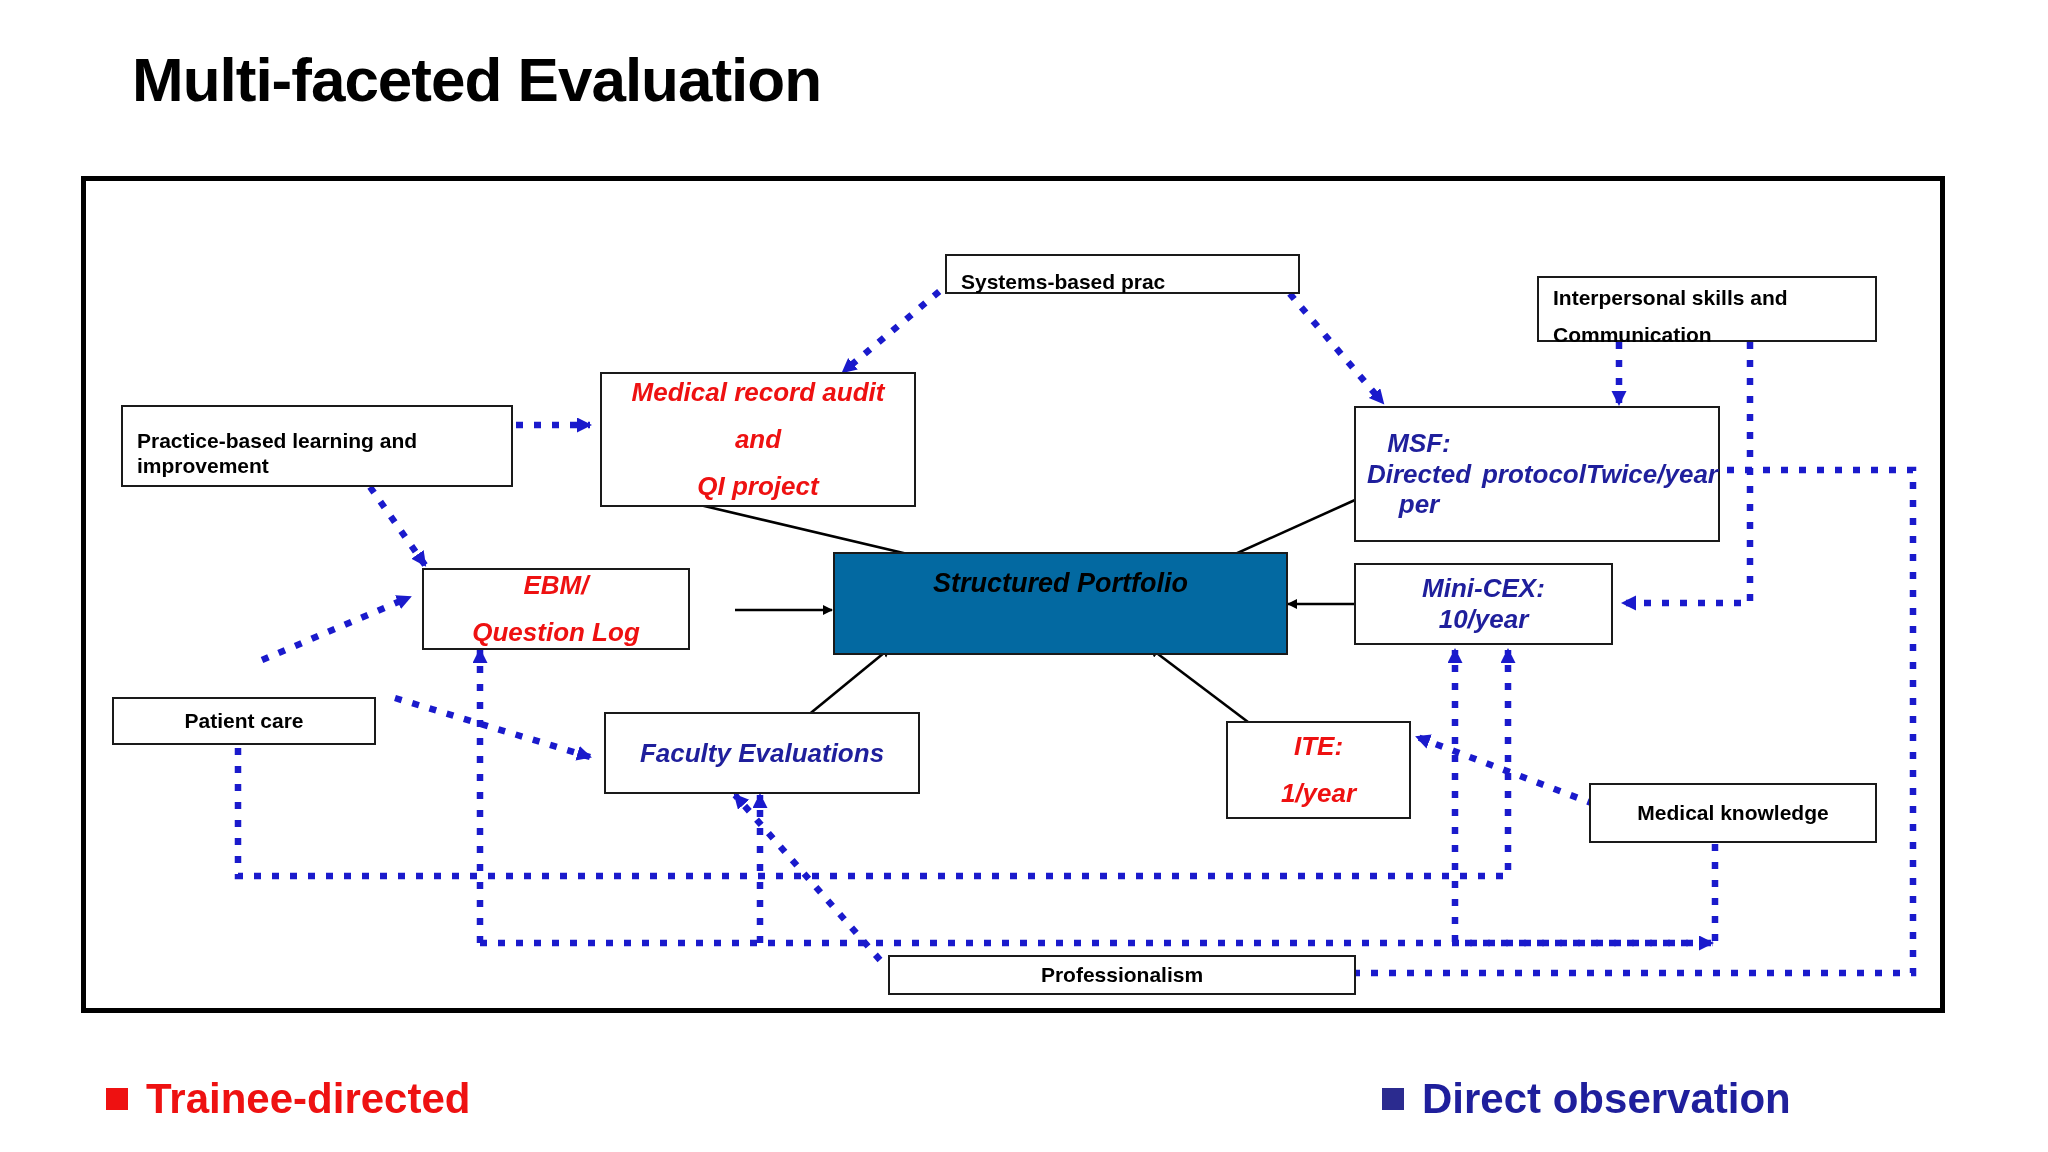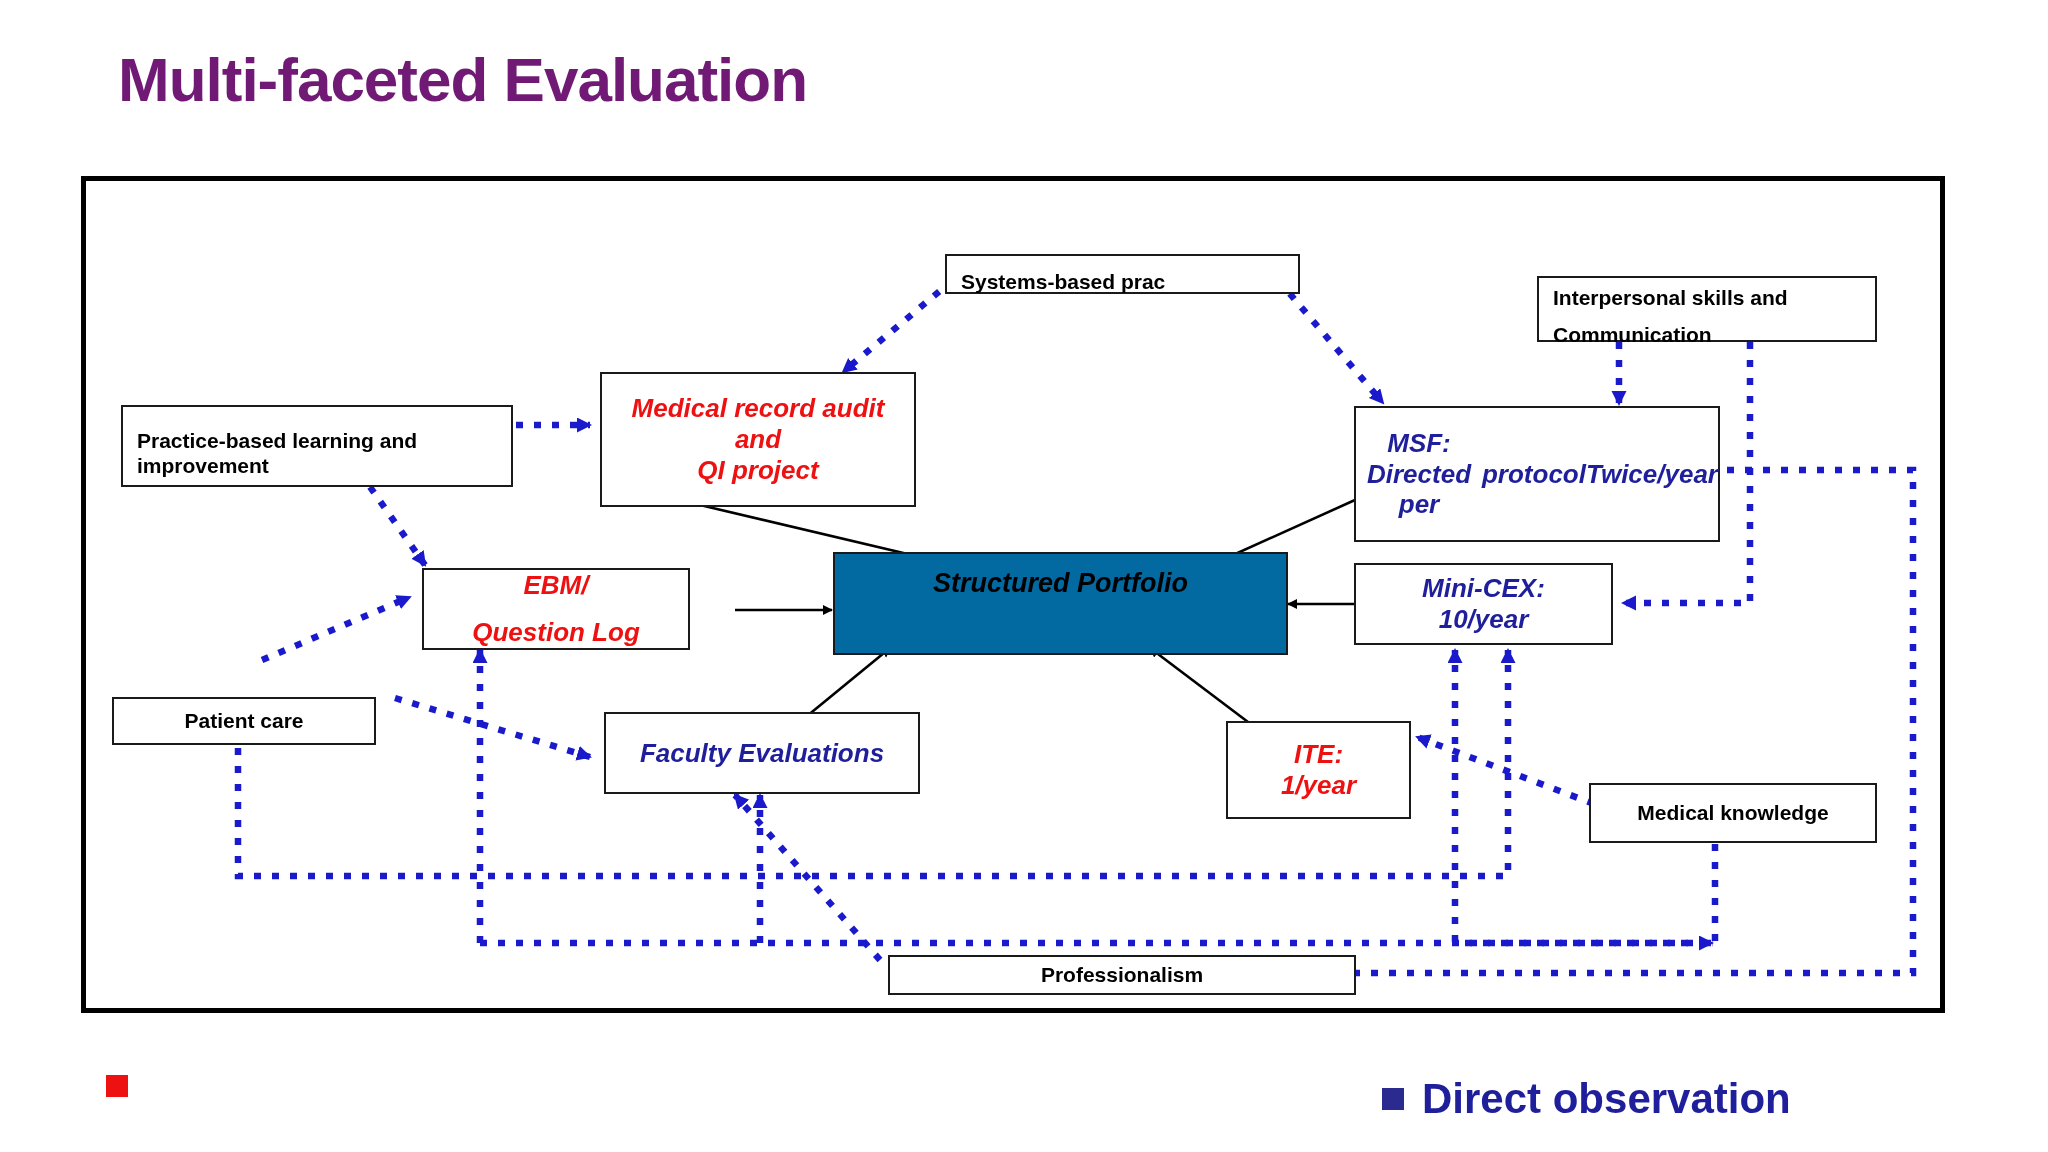--- a/index.html
+++ b/index.html
@@ -1,21 +1,21 @@
 <!DOCTYPE html>
 <html><head>
 <meta charset="utf-8">
 <style>
   html,body{margin:0;padding:0;background:#ffffff;}
   body{width:2048px;height:1152px;position:relative;overflow:hidden;
        font-family:"Liberation Sans","DejaVu Sans",sans-serif;}
 
   #page-title{
-    position:absolute; left:118px; top:44px;
-    font-size:62px; font-weight:bold; color:#701a75;
+    position:absolute; left:132px; top:44px;
+    font-size:62px; font-weight:bold; color:#000000;
     letter-spacing:-1px; white-space:nowrap;
   }
 
   #frame{
     position:absolute; left:81px; top:176px;
     width:1864px; height:837px;
     border:5px solid #000000; background:#ffffff;
     box-sizing:border-box;
   }
 
@@ -26,21 +26,21 @@
     position:absolute; box-sizing:border-box;
     border:2px solid #1a1a1a; background:#ffffff;
     display:flex; align-items:center; justify-content:center;
     text-align:center; line-height:1.18;
   }
   .node.comp{                 
     color:#000000; font-weight:bold; font-size:21px;
     justify-content:flex-start; text-align:right; padding:16px 0 0 14px;
   }
   .node.comp.ctr{justify-content:center; text-align:center; padding:0;}
-  .node.trainee{ color:#ee1111; font-weight:bold; font-style:italic; font-size:26px; }
+  .node.trainee{ color:#ee1111; font-weight:bold; font-style:italic; font-size:26px;gap:16px; }
   .node.direct { color:#1f1f9c; font-weight:bold; font-style:italic; font-size:26px; }
   .node.portfolio{
     background:#0369a1; color:#000000;
     font-weight:bold; font-style:italic; font-size:27px;
   }
 
   #legend-trainee, #legend-direct{
     position:absolute; top:1075px;
     font-size:42px; font-weight:bold; white-space:nowrap;
     display:flex; align-items:center; gap:18px;
@@ -179,18 +179,19 @@
 <div class="node comp ctr" style="left:1589px; top:783px; width:288px; height:60px;">
   <span>Medical knowledge</span>
 </div>
 
 <div class="node comp ctr" style="left:888px; top:955px; width:468px; height:40px;">
   <span>Professionalism</span>
 </div>
 
 <div id="legend-trainee">
   <span class="bullet red"></span>
+  <span>Trainee-directed</span>
 </div>
 
 <div id="legend-direct">
   <span class="bullet navy"></span>
   <span>Direct observation</span>
 </div>
 
 </body></html>

